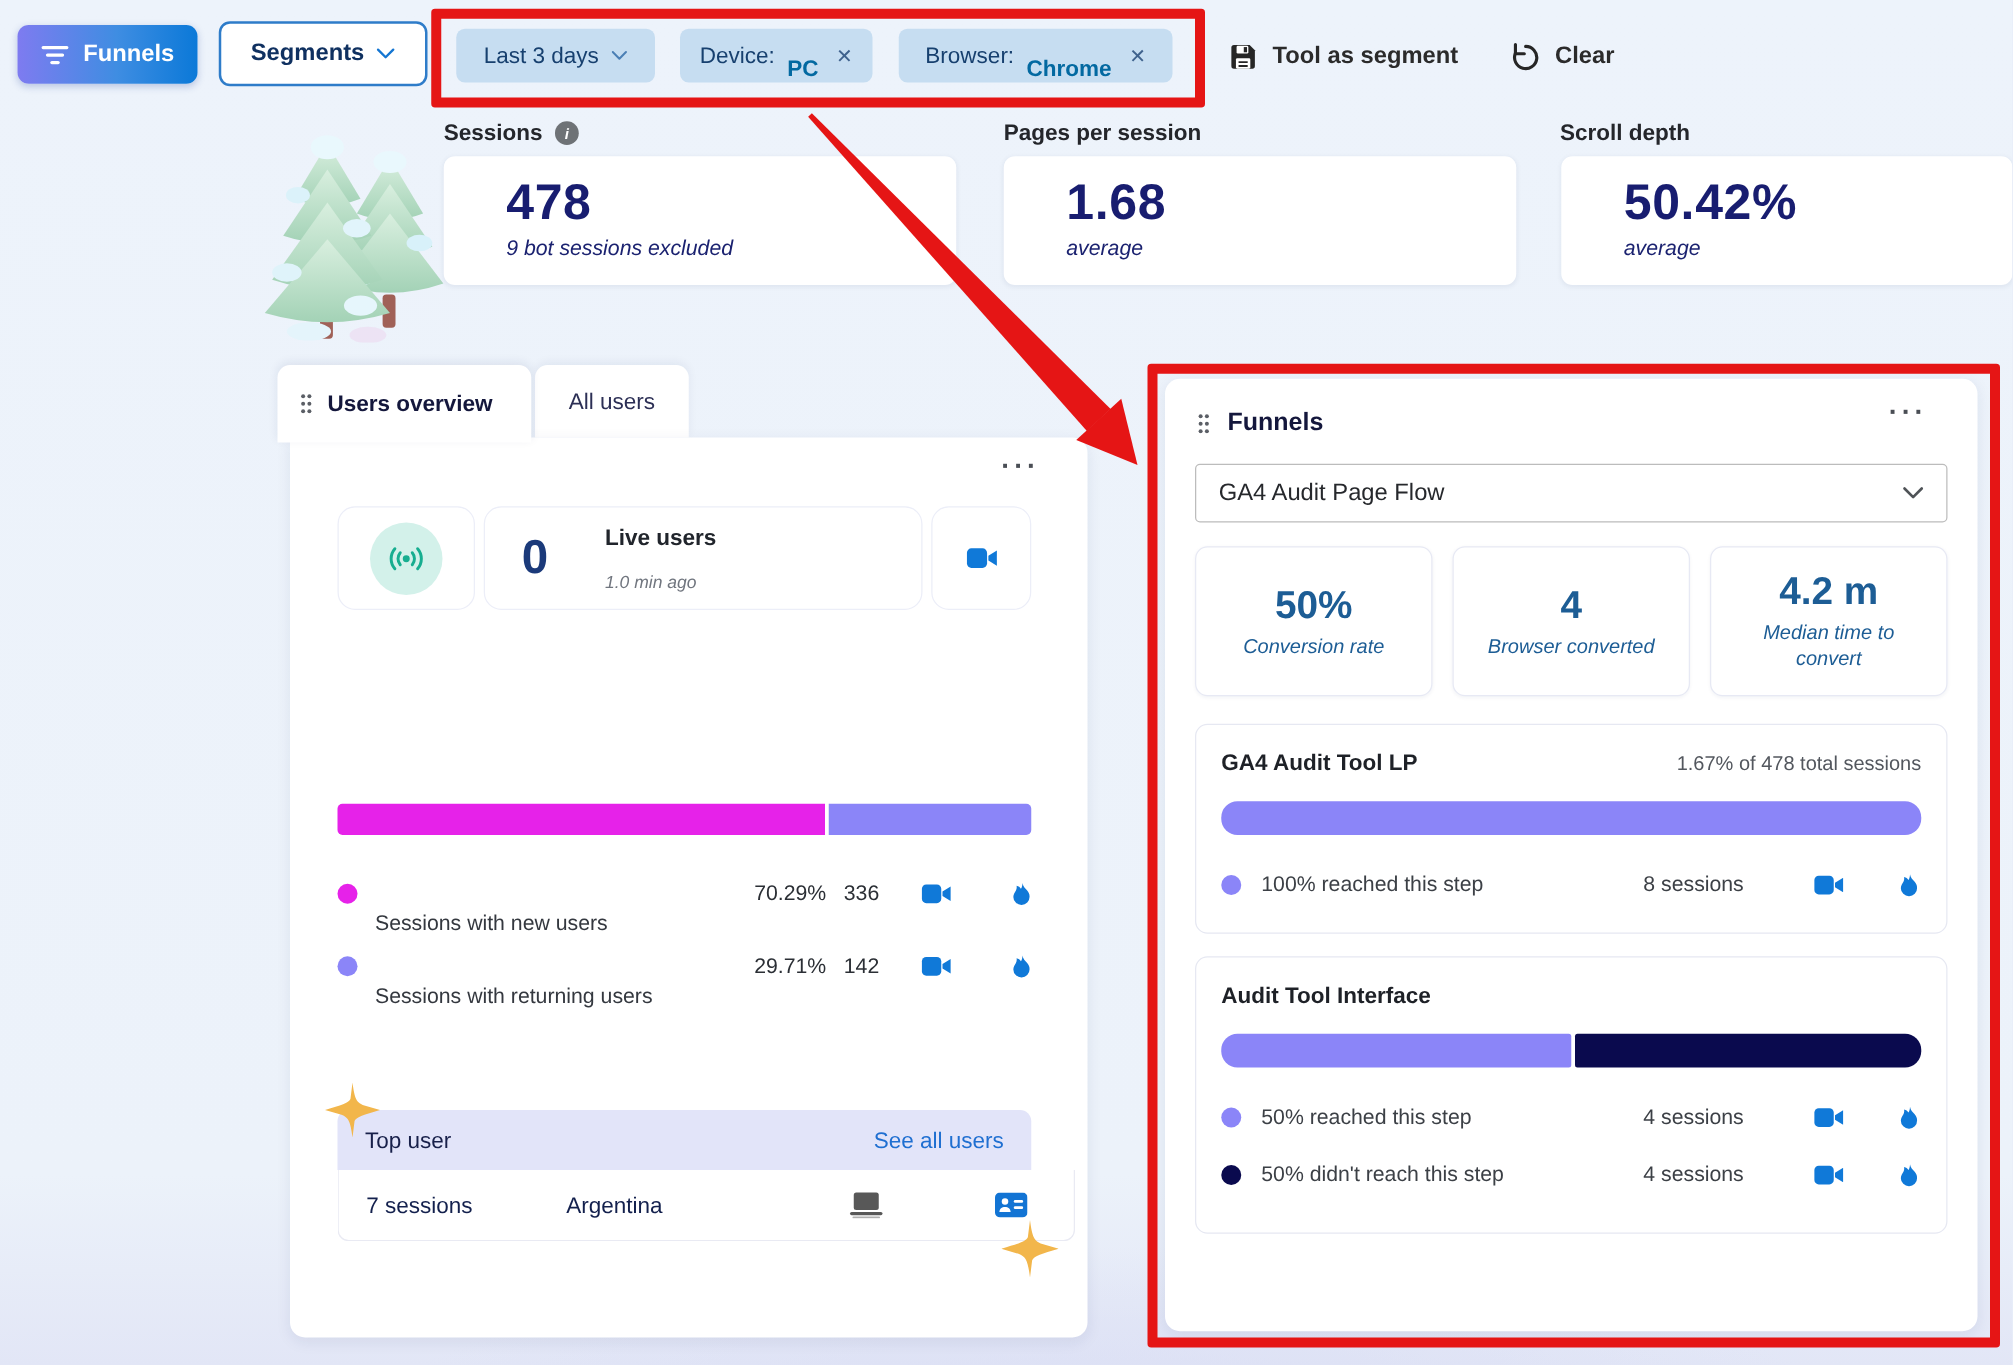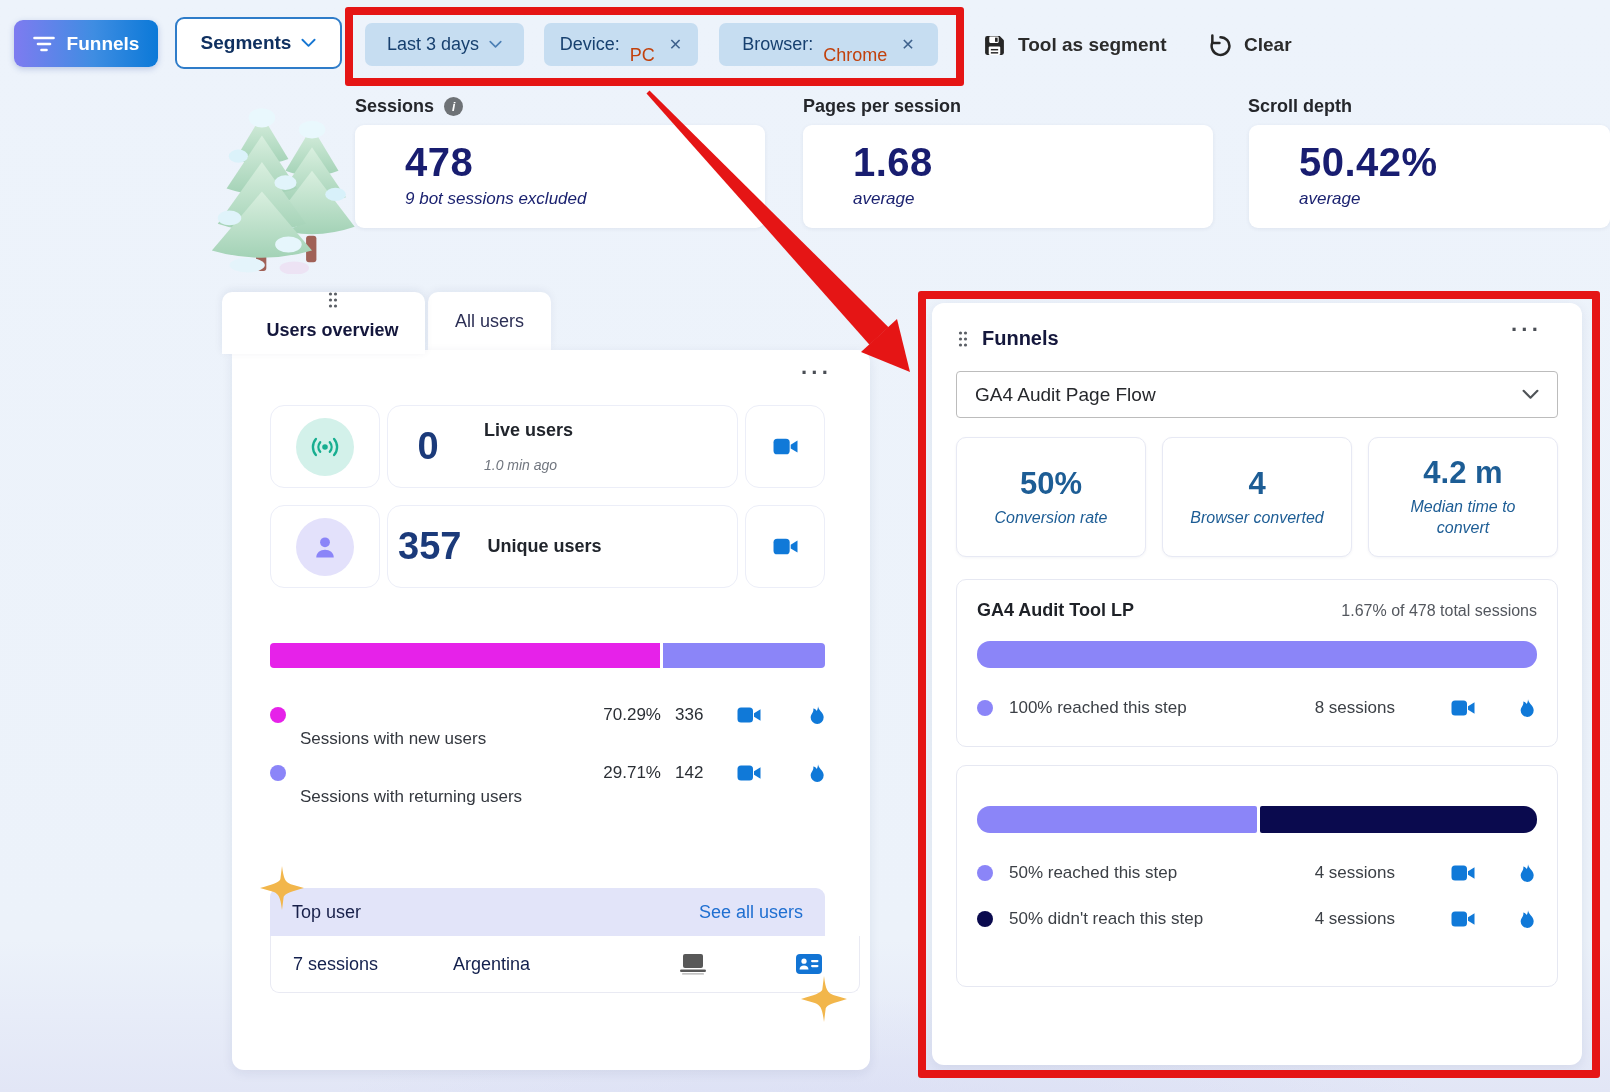--- a/index.html
+++ b/index.html
@@ -17,21 +17,21 @@
   .filters-btn{ left:14px; top:20px; width:144px; height:47px; border-radius:9px;
     background:linear-gradient(90deg,#7e7bf0 0%, #3f8de2 55%, #0b79d8 100%);
     display:flex; align-items:center; justify-content:center; gap:12px;
     color:#fff; font-size:19px; font-weight:700; box-shadow:0 2px 6px rgba(40,70,160,.25); cursor:pointer;}
   .segments-btn{ left:175px; top:17px; width:167px; height:52px; border-radius:9px;
     background:#fff; border:2px solid #2e7cc9; display:flex; align-items:center; justify-content:center; gap:10px;
     color:#0f3060; font-size:19px; font-weight:700; cursor:pointer;}
   .chip{ top:23px; height:43px; background:#c6ddf1; border-radius:7px;
     display:flex; align-items:center; justify-content:center; gap:10px;
     font-size:18px; color:#17406f; cursor:pointer;}
-  .chip .val{ font-weight:400; color:#c2410c;margin-top:21px; }
+  .chip .val{ font-weight:700; color:#0369a1;margin-top:21px; }
   .chip .close{ font-size:16px; color:#3f628d; margin-left:4px; cursor:pointer;}
   .chip-time{ left:365px; width:159px; }
   .chip-device{ left:544px; width:154px; }
   .chip-browser{ left:719px; width:219px; }
   .tool-link{ display:flex; align-items:center; gap:12px; top:30px; height:30px;
     color:#2b2b2b; font-size:19px; font-weight:700; cursor:pointer;}
   .save-link{ left:983px; } .clear-link{ left:1209px; }
 
   
   .red-box{ border:8px solid #e51515; border-radius:3px; z-index:30; pointer-events:none;}
@@ -47,21 +47,21 @@
   .metric-card{ top:125px; height:103px; background:#fff; border-radius:9px;
     box-shadow:0 1px 4px rgba(25,40,90,.07); padding:15px 0 0 50px; z-index:2;}
   .mc1{ left:355px; width:410px; } .mc2{ left:803px; width:410px; } .mc3{ left:1249px; width:361px; }
   .metric-value{ font-size:40px; font-weight:700; color:#181d70; letter-spacing:.5px;}
   .metric-sub{ margin-top:4px; font-size:17px; font-style:italic; color:#1b2270;}
 
   
   .tab{ background:#fff; border-radius:10px 10px 0 0; display:flex; align-items:center; gap:12px;
     padding-left:18px; cursor:pointer;}
   .tab-active{ left:222px; top:292px; width:203px; height:62px; z-index:4;
-    box-shadow:0 -2px 8px rgba(25,40,90,.08); font-size:18px; font-weight:700; color:#14173c;flex-direction:column;}
+    box-shadow:0 -2px 8px rgba(25,40,90,.08); font-size:18px; font-weight:700; color:#14173c;}
   .tab-inactive{ left:428px; top:292px; width:123px; height:58px; z-index:2;
     box-shadow:0 -2px 8px rgba(25,40,90,.06); font-size:18px; color:#2c2f55; justify-content:center; padding-left:0;}
   .users-card{ left:232px; top:350px; width:638px; height:720px; background:#fff;
     border-radius:0 12px 12px 12px; box-shadow:0 3px 12px rgba(25,40,90,.08); z-index:3;}
   .more-dots{ position:absolute; font-size:22px; font-weight:700; letter-spacing:3px; color:#4a4e55; cursor:pointer; line-height:10px;}
   .users-more{ right:38px; top:18px; }
   .u-row{ position:absolute; left:38px; width:555px; height:83px; display:flex; gap:7px;}
   .u-live{ top:55px; } .u-unique{ top:155px; }
   .u-tile{ border:1px solid #eceef8; border-radius:14px; background:#fff; display:flex; align-items:center; justify-content:center;}
   .u-ico-tile{ width:110px; } .u-cam-tile{ width:80px; cursor:pointer;}
@@ -334,38 +334,20 @@
           <span class="row-sub" style="display:block">1.0 min ago</span>
         </span>
       </div>
       <div class="u-tile u-cam-tile ic-btn">
         <svg class="ic" width="25" height="21">
             <use href="#i-camera"></use>
           </svg>
       </div>
     </div>
 
-    <div class="u-row u-unique">
-      <div class="u-tile u-ico-tile">
-        <div class="badge-circle bc-user">
-          <svg class="ic" width="28" height="28">
-              <use href="#i-person"></use>
-            </svg>
-        </div>
-      </div>
-      <div class="u-mid">
-        <span class="big-num">357</span>
-        <span class="row-label">Unique users</span>
-      </div>
-      <div class="u-tile u-cam-tile ic-btn">
-        <svg class="ic" width="25" height="21">
-            <use href="#i-camera"></use>
-          </svg>
-      </div>
-    </div>
 
     <div class="split-bar">
       <div class="seg seg-l" style="width: 70.29%; background: rgb(230, 34, 233);"></div>
       <div class="seg seg-r" style="background: rgb(139, 133, 248);"></div>
     </div>
 
     <div class="legend-row lg1">
       <span class="dot" style="background: rgb(230, 34, 233);"></span>
       <span class="legend-label">Sessions with new users</span>
       <span class="legend-pct">70.29%</span>
@@ -475,20 +457,23 @@
         </span>
         <span class="ic-btn" style="margin-left:26px">
           <svg class="ic" width="20" height="20">
               <use href="#i-flame"></use>
             </svg>
         </span>
       </div>
     </div>
 
     <div class="step-box step2">
+      <div class="step-head">
+        <span class="step-name">Audit Tool Interface</span>
+      </div>
       <div class="fn-bar">
         <div class="seg fn-seg-l" style="width: 50%; background: rgb(139, 133, 248);"></div>
         <div class="seg fn-seg-r" style="background: rgb(10, 10, 78);"></div>
       </div>
       <div class="fn-legend">
         <span class="dot" style="background: rgb(139, 133, 248);"></span>
         <span class="lbl">50% reached this step</span>
         <span class="fn-sess">4 sessions</span>
         <span class="ic-btn">
           <svg class="ic" width="24" height="20">

